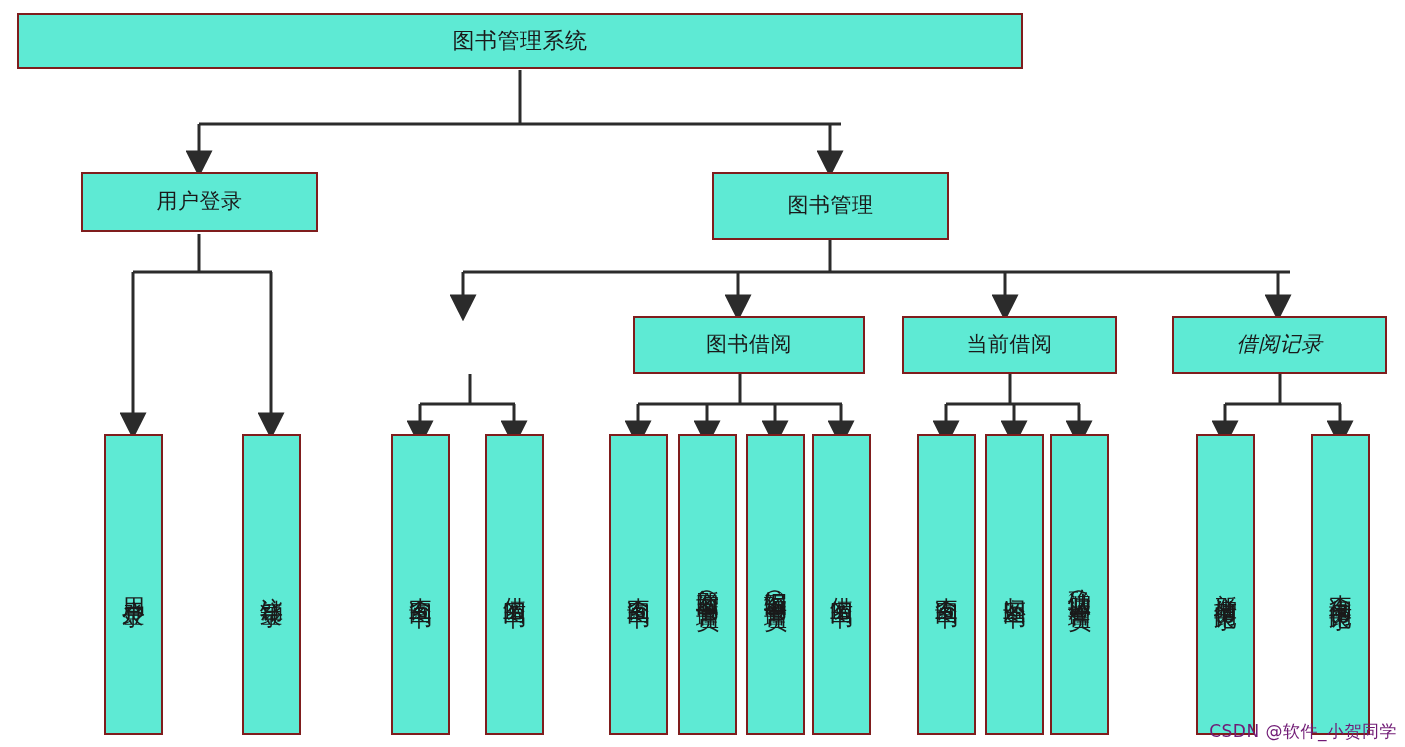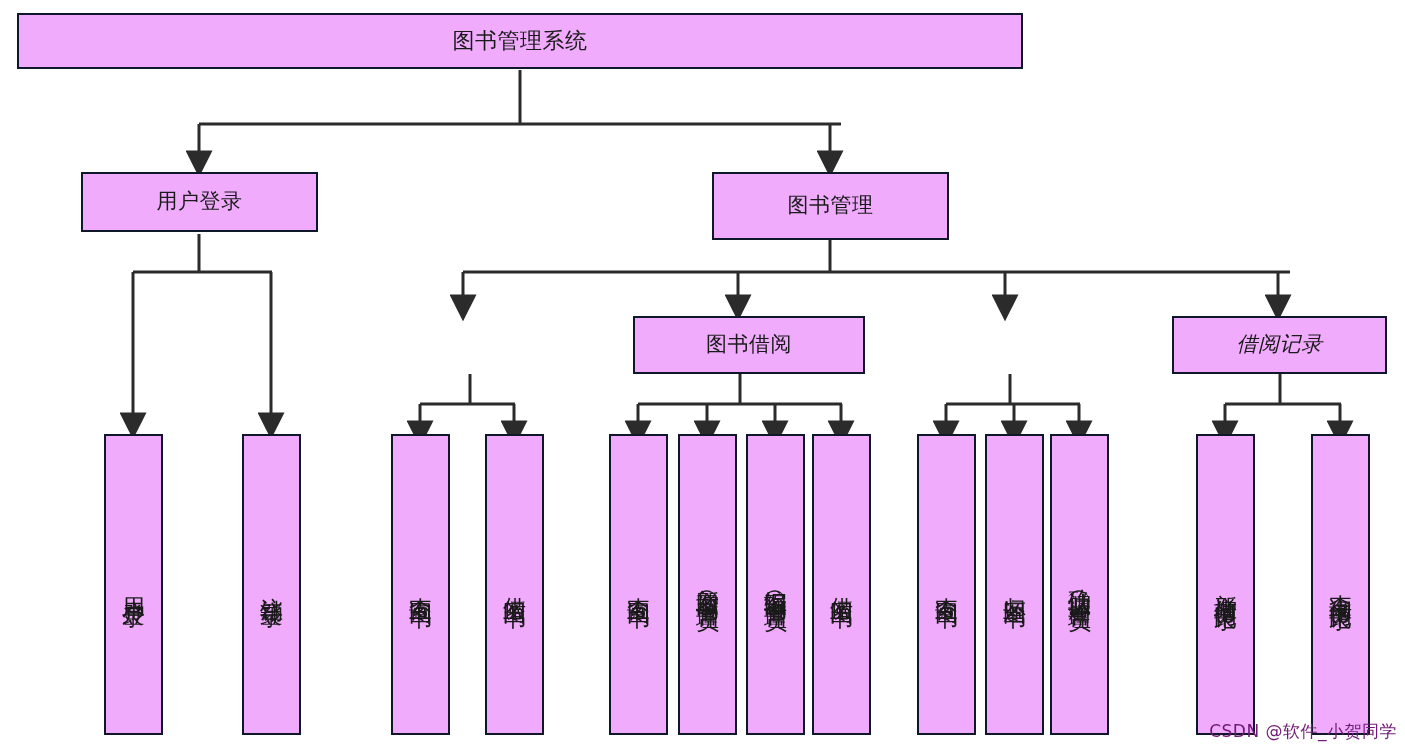--- a/index.html
+++ b/index.html
@@ -24,22 +24,22 @@
     position: absolute;
     left: 0;
     top: 0;
     width: 1405px;
     height: 747px;
     pointer-events: none;
   }
   .node {
     position: absolute;
     box-sizing: border-box;
-    border: 2px solid #0f172a;
-    background: #f0abfc;
+    border: 2px solid #7f1d1d;
+    background: #5eead4;
     display: flex;
     align-items: center;
     justify-content: center;
     color: #1a1a1a;
   }
   .node-label {
     display: block;
     text-align: center;
     line-height: 1.12;
     letter-spacing: 0.5px;
@@ -140,20 +140,23 @@
   <div class="node horiz" style="left:81px; top:172px; width:237px; height:60px;">
     <span class="node-label">用户登录</span>
   </div>
   <div class="node horiz" style="left:712px; top:172px; width:237px; height:68px;">
     <span class="node-label">图书管理</span>
   </div>
 
   <div class="node horiz" style="left:633px; top:316px; width:232px; height:58px;">
     <span class="node-label">图书借阅</span>
   </div>
+  <div class="node horiz" style="left:902px; top:316px; width:215px; height:58px;">
+    <span class="node-label">当前借阅</span>
+  </div>
   <div class="node horiz" style="left:1172px; top:316px; width:215px; height:58px;font-style:italic;">
     <span class="node-label">借阅记录</span>
   </div>
 
   <div class="node vert" style="left:104px; top:434px; width:59px; height:301px;">
     <span class="node-label">用户登录</span>
   </div>
   <div class="node vert" style="left:242px; top:434px; width:59px; height:301px;">
     <span class="node-label">注销登录</span>
   </div>

